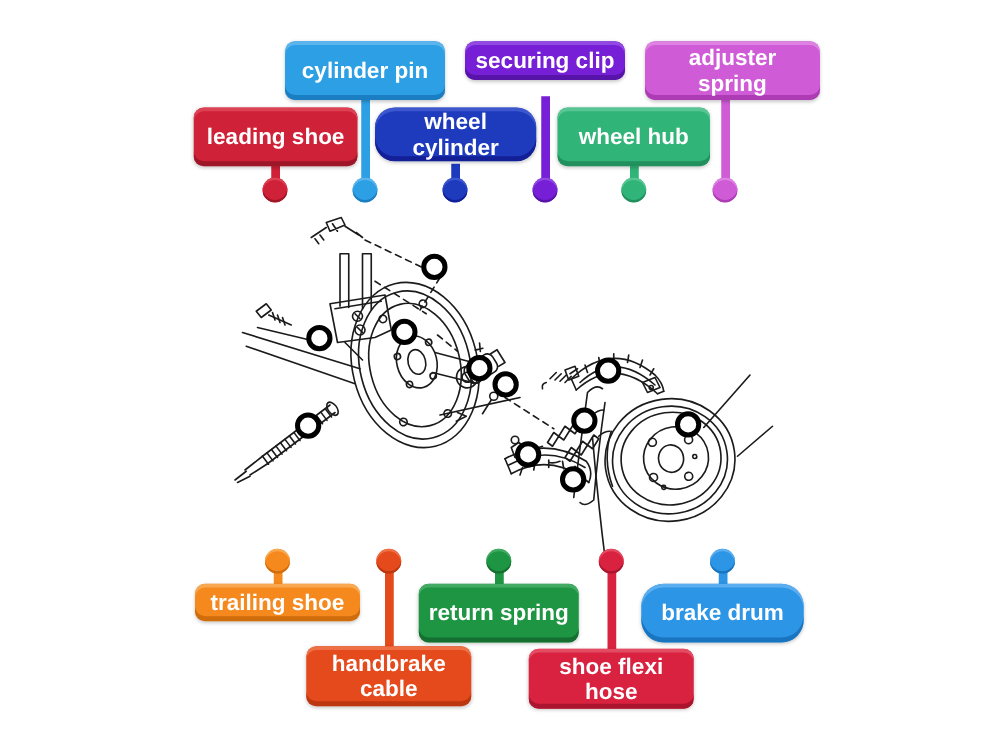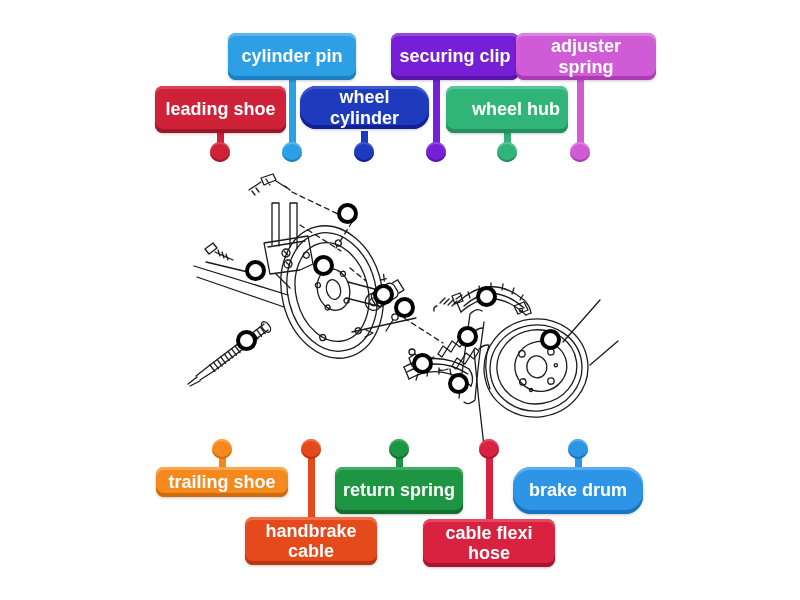--- a/index.html
+++ b/index.html
@@ -178,26 +178,26 @@
       <div class="label-box" style="--main: #2d9fe4; --dark: #1b7ec2; --light: #5bb5ec; left: 228px; top: 33px; width: 128px; height: 47px;">
         <span>cylinder pin</span>
       </div>
       <div class="stem" style="--main: #1e3abd; --dark: #131f96; --light: #3d58cf; left: 364px; top: 131px; height: 21px;"></div>
       <div class="dot" style="--main: #1e3abd; --dark: #131f96; --light: #3d58cf; left: 364px; top: 152px;"></div>
       <div class="label-box" style="--main: #1e3abd; --dark: #131f96; --light: #3d58cf; left: 300px; top: 86px; width: 129px; height: 43px; border-radius: 16px;">
         <span>wheel cylinder</span>
       </div>
       <div class="stem" style="--main: #761fd6; --dark: #5813a8; --light: #9149e2; left: 436px; top: 77px; height: 75px;"></div>
       <div class="dot" style="--main: #761fd6; --dark: #5813a8; --light: #9149e2; left: 436px; top: 152px;"></div>
-      <div class="label-box" style="--main: #761fd6; --dark: #5813a8; --light: #9149e2; left: 391px; top: 33px; width: 128px; height: 47px;">
+      <div class="label-box" style="--main: #761fd6; --dark: #5813a8; --light: #9149e2; left: 372px; top: 33px; width: 128px; height: 31px;">
         <span>securing clip</span>
       </div>
       <div class="stem" style="--main: #31b478; --dark: #21905d; --light: #58c694; left: 507px; top: 130px; height: 22px;"></div>
       <div class="dot" style="--main: #31b478; --dark: #21905d; --light: #58c694; left: 507px; top: 152px;"></div>
-      <div class="label-box" style="--main: #31b478; --dark: #21905d; --light: #58c694; left: 446px; top: 86px; width: 122px; height: 47px; justify-content: flex-end;">
+      <div class="label-box" style="--main: #31b478; --dark: #21905d; --light: #58c694; left: 446px; top: 86px; width: 122px; height: 47px;">
         <span>wheel hub</span>
       </div>
       <div class="stem" style="--main: #cf5cd6; --dark: #ad3bb4; --light: #dd82e2; left: 580px; top: 77px; height: 75px;"></div>
       <div class="dot" style="--main: #cf5cd6; --dark: #ad3bb4; --light: #dd82e2; left: 580px; top: 152px;"></div>
       <div class="label-box" style="--main: #cf5cd6; --dark: #ad3bb4; --light: #dd82e2; left: 516px; top: 33px; width: 140px; height: 47px;">
         <span>adjuster spring</span>
       </div>
       <div class="stem" style="--main: #f5891d; --dark: #cf6c0c; --light: #f8a850; left: 222px; top: 449px; height: 21px;"></div>
       <div class="dot" style="--main: #f5891d; --dark: #cf6c0c; --light: #f8a850; left: 222px; top: 449px;"></div>
       <div class="label-box" style="--main: #f5891d; --dark: #cf6c0c; --light: #f8a850; left: 156px; top: 467px; width: 132px; height: 30px;">
@@ -209,21 +209,21 @@
         <span>handbrake cable</span>
       </div>
       <div class="stem" style="--main: #1e9543; --dark: #146f30; --light: #42aa63; left: 399px; top: 449px; height: 21px;"></div>
       <div class="dot" style="--main: #1e9543; --dark: #146f30; --light: #42aa63; left: 399px; top: 449px;"></div>
       <div class="label-box" style="--main: #1e9543; --dark: #146f30; --light: #42aa63; left: 335px; top: 467px; width: 128px; height: 47px;">
         <span>return spring</span>
       </div>
       <div class="stem" style="--main: #d92240; --dark: #aa142e; --light: #e24b61; left: 489px; top: 449px; height: 73px;"></div>
       <div class="dot" style="--main: #d92240; --dark: #aa142e; --light: #e24b61; left: 489px; top: 449px;"></div>
       <div class="label-box" style="--main: #d92240; --dark: #aa142e; --light: #e24b61; left: 423px; top: 519px; width: 132px; height: 48px;">
-        <span>cable flexi hose</span>
+        <span>shoe flexi hose</span>
       </div>
       <div class="stem" style="--main: #2c95e6; --dark: #1a75c0; --light: #5aadee; left: 578px; top: 449px; height: 21px;"></div>
       <div class="dot" style="--main: #2c95e6; --dark: #1a75c0; --light: #5aadee; left: 578px; top: 449px;"></div>
       <div class="label-box" style="--main: #2c95e6; --dark: #1a75c0; --light: #5aadee; left: 513px; top: 467px; width: 130px; height: 47px; border-radius: 18px;">
         <span>brake drum</span>
       </div>
     </div>
   <div id="targets-layer">
       <div class="drop" style="left: 347px; top: 213px;"></div>
       <div class="drop" style="left: 255px; top: 270px;"></div>

